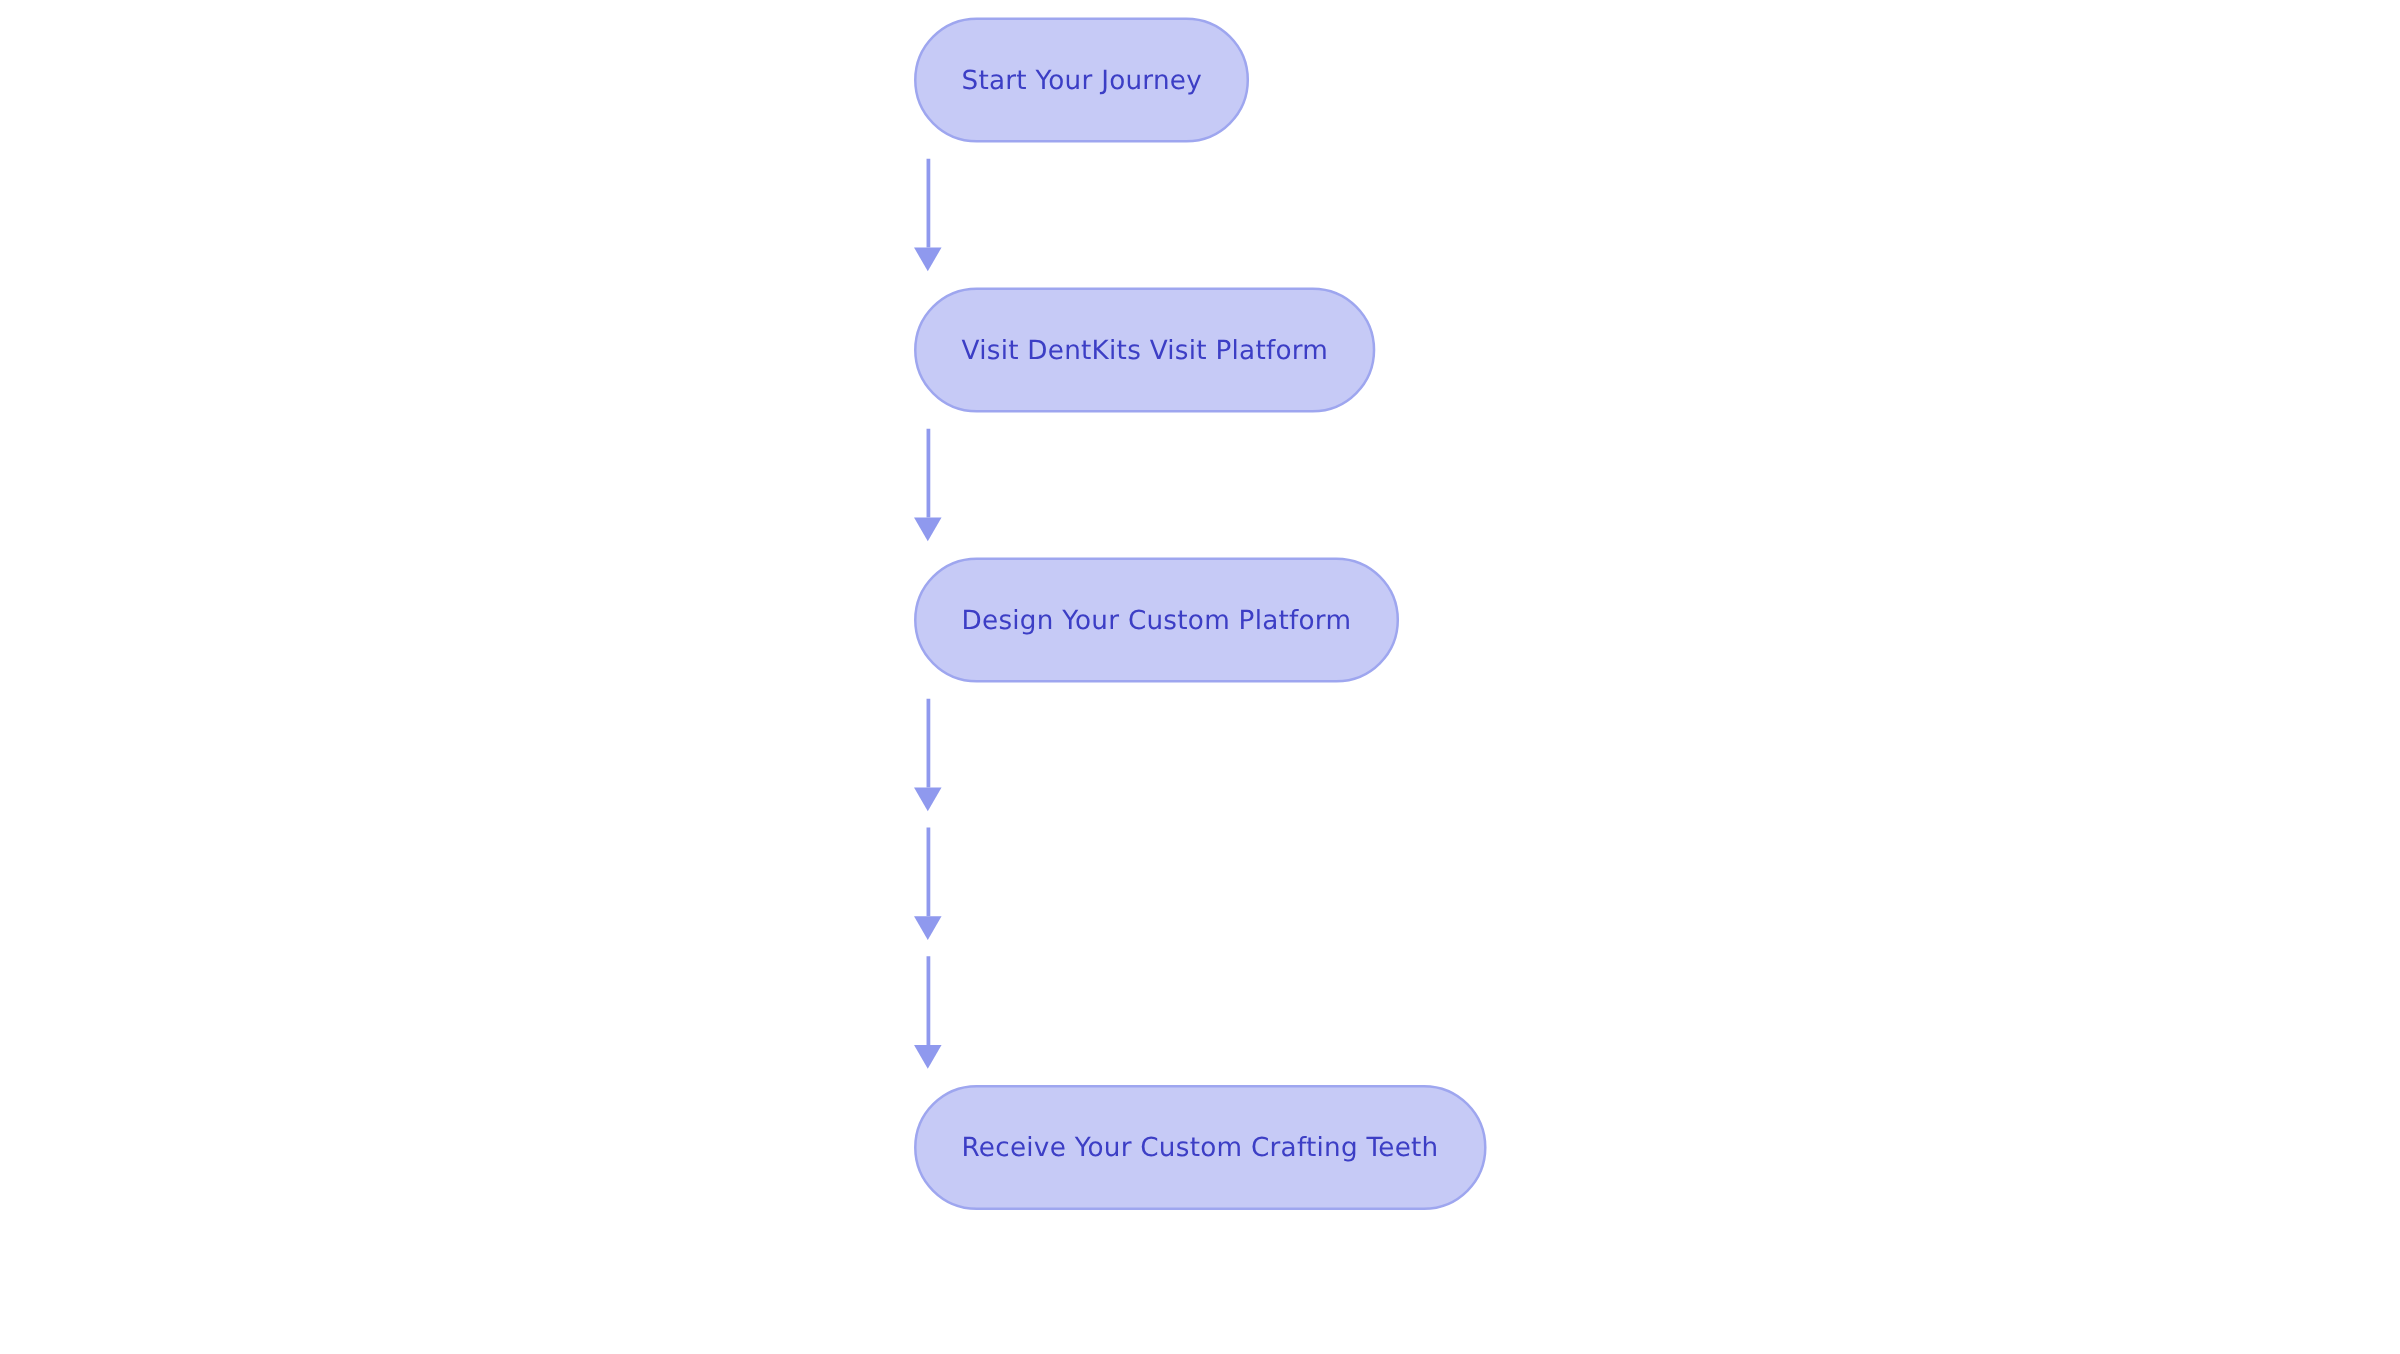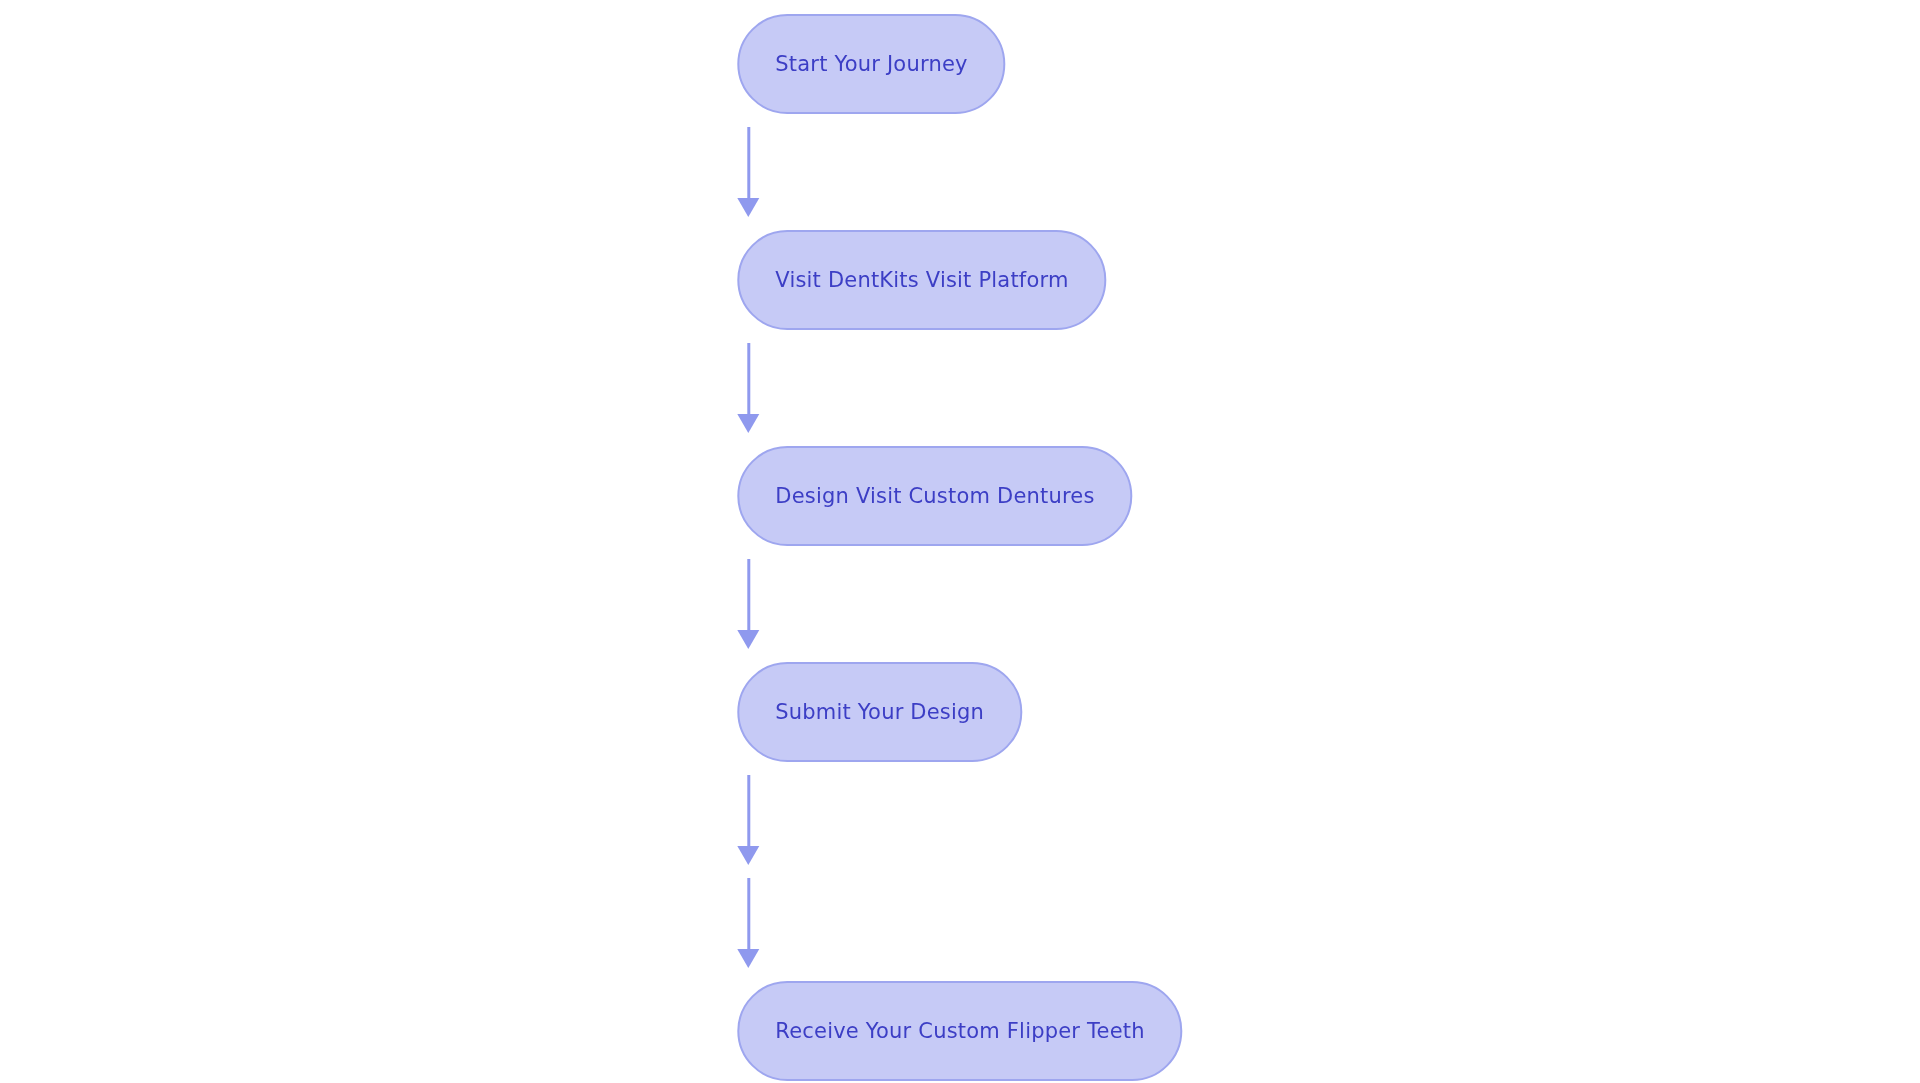--- a/index.html
+++ b/index.html
@@ -81,36 +81,35 @@
       <div class="arrow-down-icon"></div>
     </div>
 
     <div class="flow-node">Visit DentKits Visit Platform</div>
 
     <div class="flow-connector">
       <div class="connector-line"></div>
       <div class="arrow-down-icon"></div>
     </div>
 
-    <div class="flow-node">Design Visit Custom Dentures</div>
-
-    <div class="flow-connector">
-      <div class="connector-line"></div>
-      <div class="arrow-down-icon"></div>
-    </div>
-
-    <div class="flow-node">Submit Your Design</div>
+    <div class="flow-node">Design Your Custom Platform</div>
 
     <div class="flow-connector">
       <div class="connector-line"></div>
       <div class="arrow-down-icon"></div>
     </div>
 
 
     <div class="flow-connector">
       <div class="connector-line"></div>
       <div class="arrow-down-icon"></div>
     </div>
 
-    <div class="flow-node">Receive Your Custom Flipper Teeth</div>
+
+    <div class="flow-connector">
+      <div class="connector-line"></div>
+      <div class="arrow-down-icon"></div>
+    </div>
+
+    <div class="flow-node">Receive Your Custom Crafting Teeth</div>
 
   </div>
 </div>
 
 </body></html>

